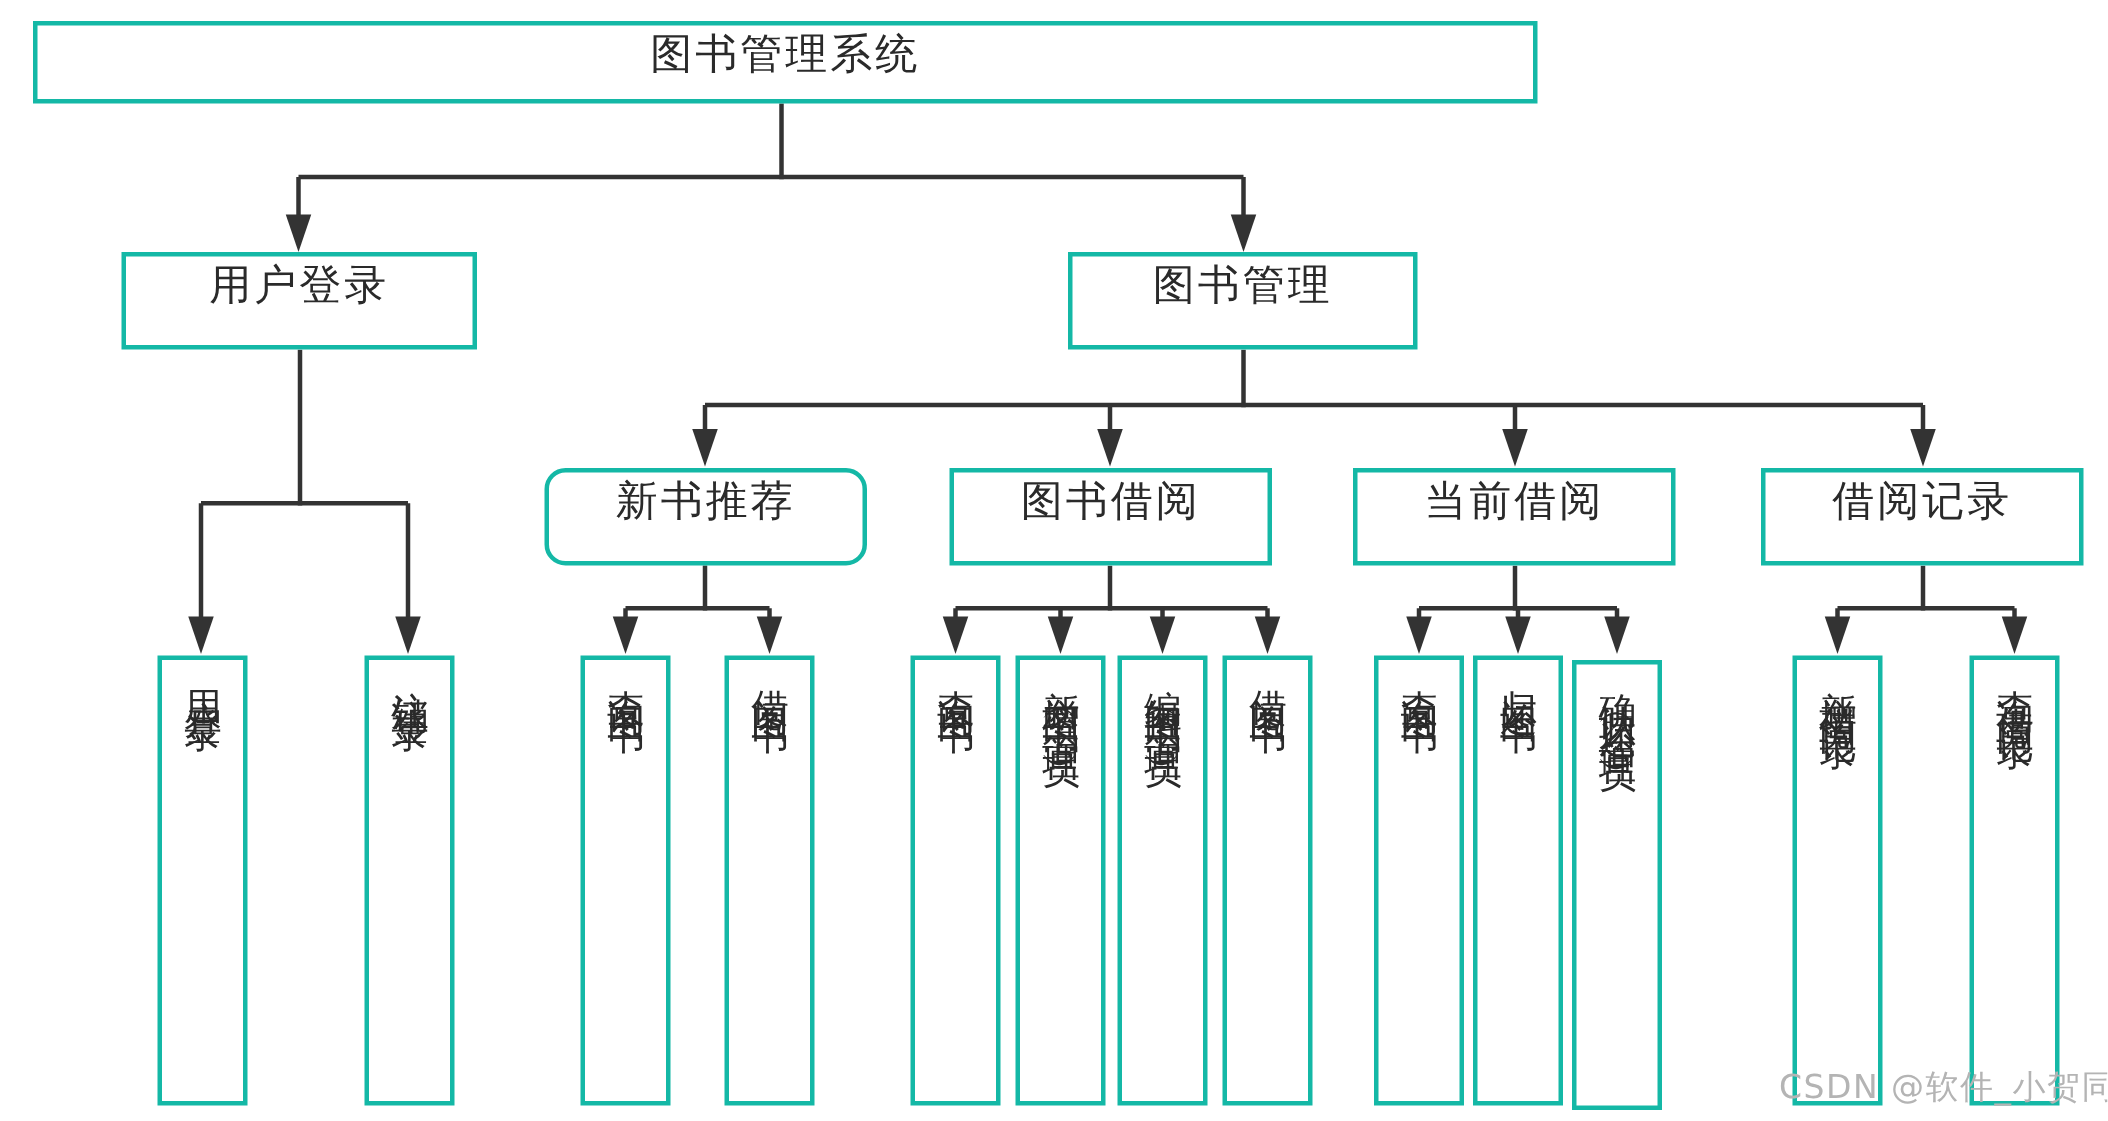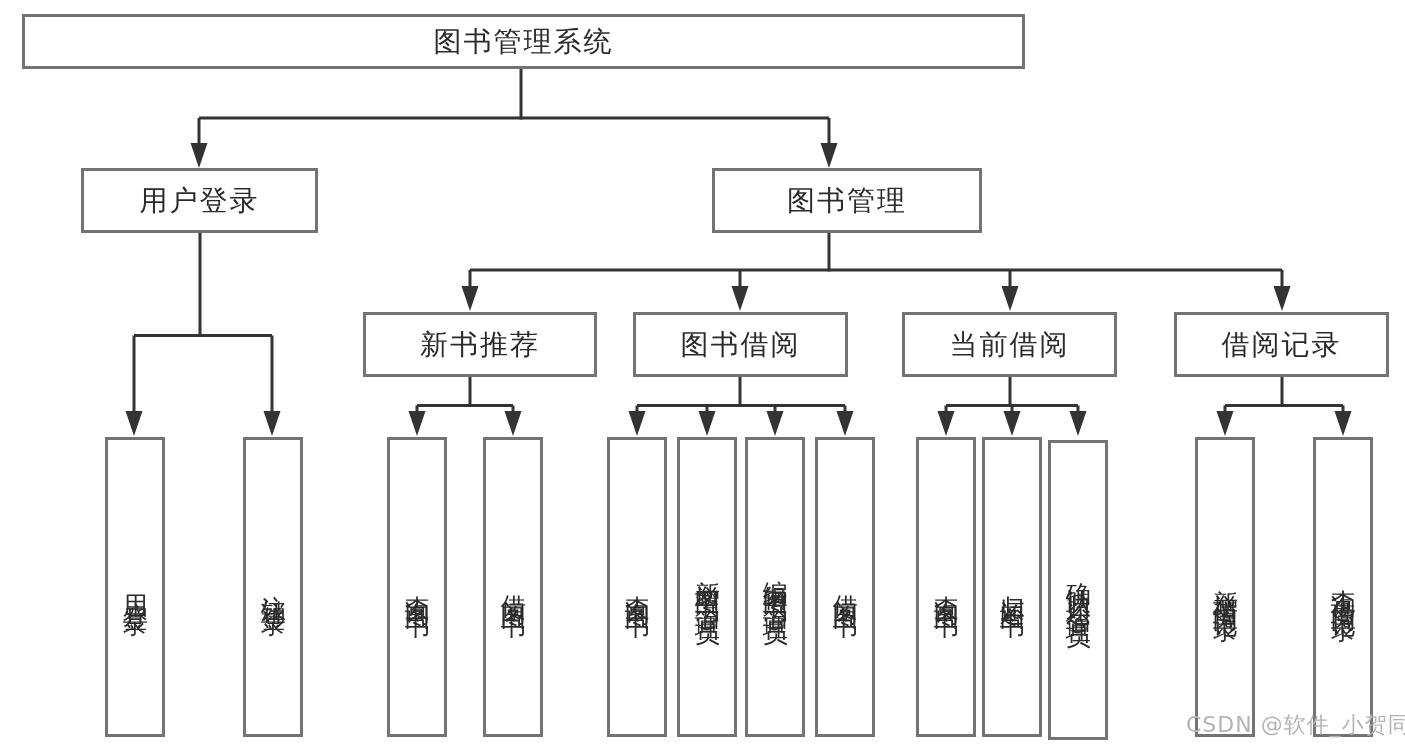--- a/index.html
+++ b/index.html
@@ -20,24 +20,24 @@
     position: absolute;
     left: 0;
     top: 0;
     width: 1405px;
     height: 747px;
     pointer-events: none;
   }
   .node {
     position: absolute;
     box-sizing: border-box;
-    border: 3px solid #737373;
+    border: 3px solid #14b8a6;
     background: #ffffff;
     display: flex;
-    align-items: center;
+    align-items: flex-start;
     justify-content: center;
   }
   .hbox {
     font-size: 28px;
     letter-spacing: 2px;
     white-space: nowrap;
   }
   .vbox .vtext {
     writing-mode: vertical-lr;
     text-orientation: mixed;
@@ -138,25 +138,25 @@
     </g>
   </svg>
 
   <div class="node hbox" style="left:22px; top:14px; width:1003px; height:55px;">
     <span>图书管理系统</span>
   </div>
 
   <div class="node hbox" style="left:81px; top:168px; width:237px; height:65px;">
     <span>用户登录</span>
   </div>
-  <div class="node hbox" style="left:712px; top:168px; width:270px; height:65px;">
+  <div class="node hbox" style="left:712px; top:168px; width:233px; height:65px;">
     <span>图书管理</span>
   </div>
 
-  <div class="node hbox" style="left:363px; top:312px; width:234px; height:65px;">
+  <div class="node hbox" style="left:363px; top:312px; width:215px; height:65px;border-radius:14px;">
     <span>新书推荐</span>
   </div>
   <div class="node hbox" style="left:902px; top:312px; width:215px; height:65px;">
     <span>当前借阅</span>
   </div>
   <div class="node hbox" style="left:633px; top:312px; width:215px; height:65px;">
     <span>图书借阅</span>
   </div>
   <div class="node hbox" style="left:1174px; top:312px; width:215px; height:65px;">
     <span>借阅记录</span>

